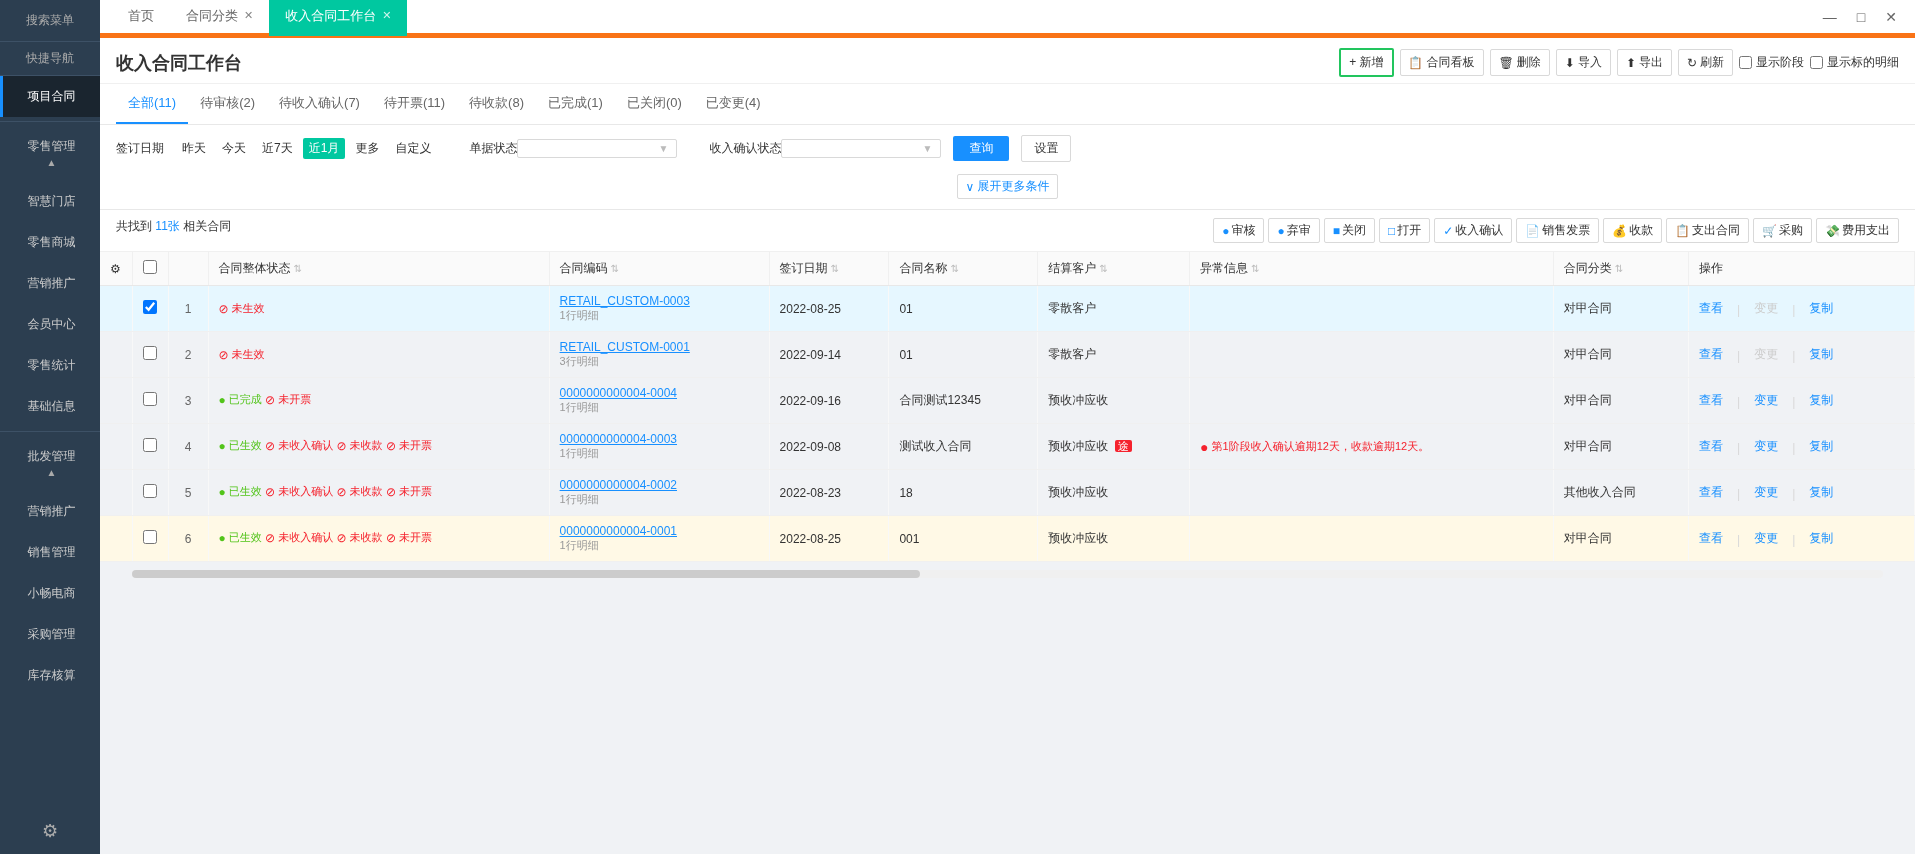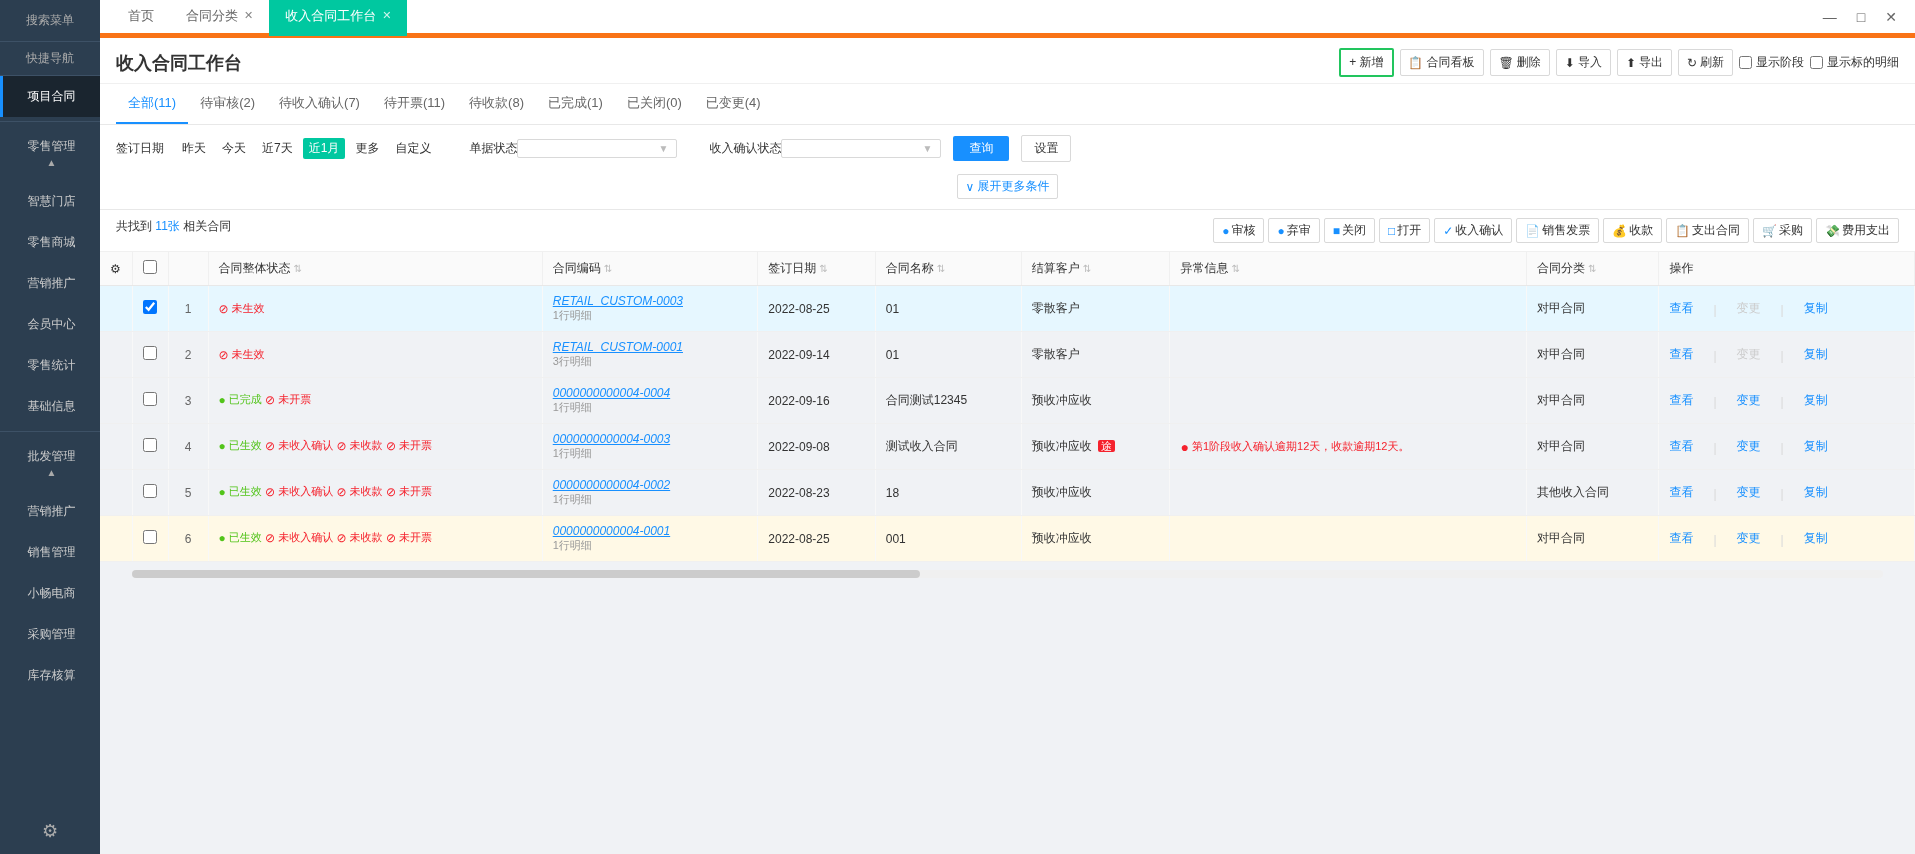--- a/index.html
+++ b/index.html
@@ -58,25 +58,25 @@
     .th-sort { display: flex; align-items: center; gap: 3px; cursor: pointer; }
     .sort-icon { color: #bbb; font-size: 10px; }
 
     
     .badge { display: inline-flex; align-items: center; gap: 3px; font-size: 11px; }
     .badge-red { color: #f5222d; }
     .badge-green { color: #52c41a; }
     .badge-icon { font-size: 12px; }
 
     
-    .link { color: #1890ff; text-decoration: underline; cursor: pointer; font-size: 12px; font-style: italic; }
+    .link { color: #1890ff; text-decoration: underline; cursor: pointer; font-size: 12px; }
     .sub-text { font-size: 11px; color: #999; }
 
     
-    .op-btns { display: flex; gap: 20px; align-items: flex-end; }
+    .op-btns { display: flex; gap: 14px; align-items: flex-end; }
     .op-btn { color: #1890ff; cursor: pointer; font-size: 12px; }
     .op-separator { color: #d9d9d9; }
 
     
     .checkbox { width: 14px; height: 14px; cursor: pointer; }
 
     
     .row-num { color: #666; text-align: center; }
 
     

